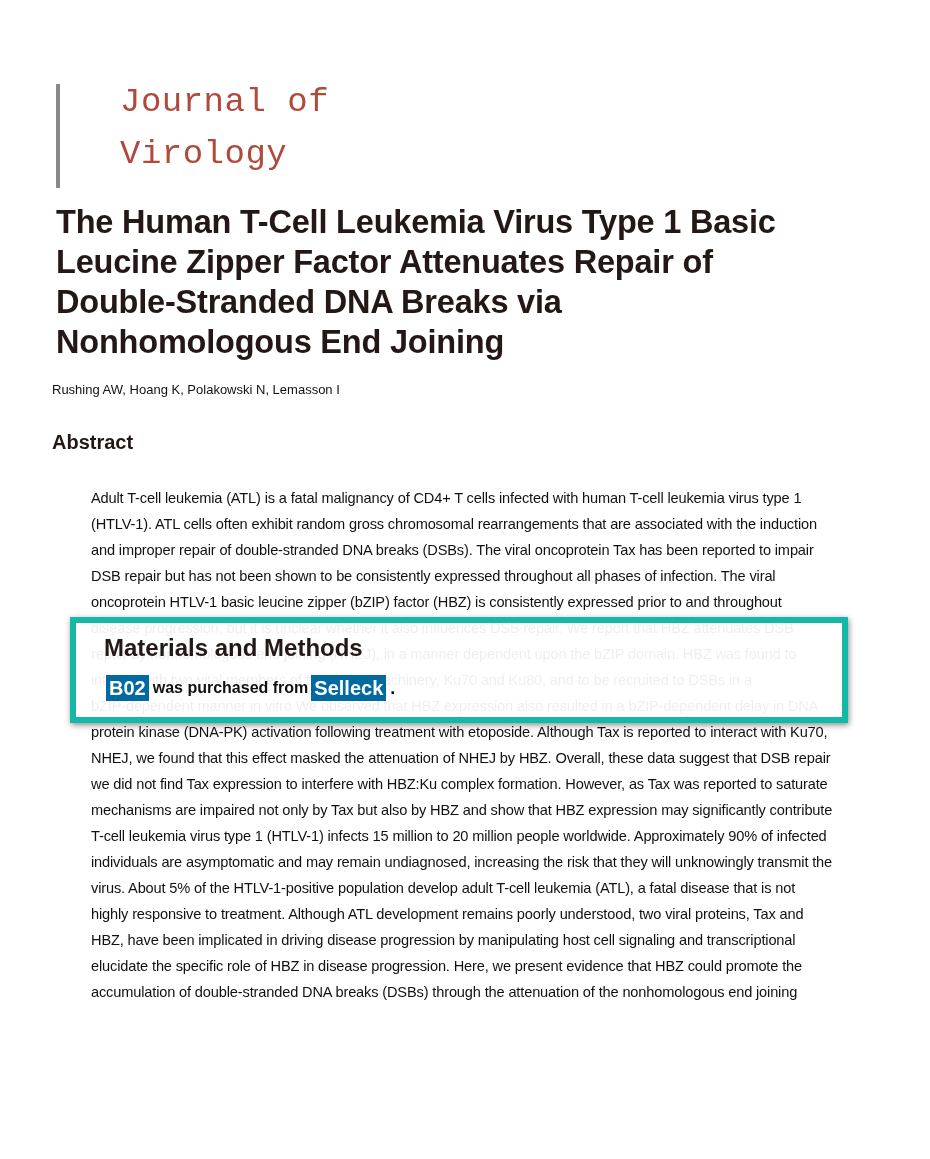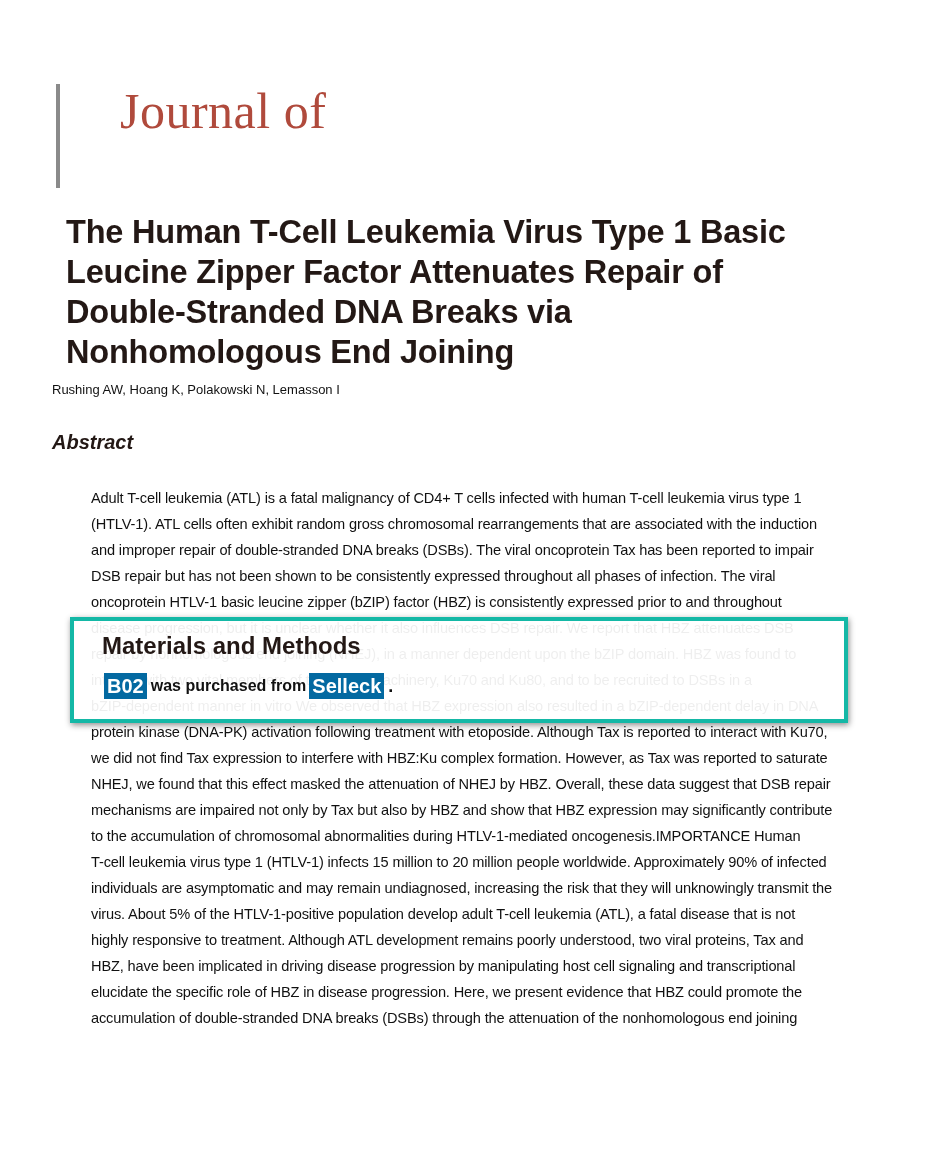--- a/index.html
+++ b/index.html
@@ -27,35 +27,34 @@
       left: 0;
       top: 2px;
       width: 4px;
       height: 104px;
       background: #8a8a8a;
     }
     .logo-text {
       position: absolute;
       left: 64px;
       top: -6px;
-      font-family: Liberation Serif, serif;
+      font-family: Liberation Mono, monospace;
       font-weight: normal;
-      font-size: 50px;
+      font-size: 34px;
       line-height: 52px;
       color: #b04a3c;
       letter-spacing: 0.5px;
-      margin-top: 9px;
     }
     .logo-text span { display: block; }
     .title {
       position: absolute;
       left: 52px;
       top: 198px;
       width: 840px;
-      margin: 14px;
+      margin: 4px;
       font-family: "Liberation Sans", sans-serif;
       font-weight: bold;
       font-size: 32.5px;
       line-height: 40px;
       color: #231815;
       letter-spacing: -0.2px;
     }
     .title span { display: block; white-space: nowrap; }
     .authors {
       position: absolute;
@@ -66,21 +65,20 @@
       color: #111;
     }
     .section-heading {
       position: absolute;
       left: 52px;
       top: 431px;
       margin: 0;
       font-size: 20px;
       font-weight: bold;
       color: #231815;
-      font-style: italic;
     }
     .abstract {
       position: absolute;
       left: 52px;
       top: 485px;
       width: 836px;
       font-family: "Liberation Sans", sans-serif;
       font-size: 14.6px;
       line-height: 26px;
       color: #111;
@@ -92,21 +90,21 @@
       white-space: nowrap;
     }
     .overlay {
       position: absolute;
       left: 70px;
       top: 617px;
       width: 778px;
       height: 106px;
       background: rgba(255,255,255,0.93);
       box-shadow: 1px 2px 6px rgba(0,0,0,0.45);
-      border: 4px solid #14b8a6;
+      border: 6px solid #14b8a6;
       box-sizing: border-box;
     }
     .overlay-title {
       position: absolute;
       left: 28px;
       top: 10px;
       margin: 0;
       font-family: "Liberation Sans", sans-serif;
       font-weight: bold;
       font-size: 24px;
@@ -137,20 +135,21 @@
     .overlay-line .plain { margin: 0 3px 0 4px; }
     .overlay-line .period { margin-left: 4px; font-size: 18px; }
   </style>
 </head>
 <body>
 
 <div class="journal-logo">
   <div class="logo-bar"></div>
   <div class="logo-text">
     <span>Journal of</span>
+    <span>Virology</span>
   </div>
 </div>
 
 <h1 class="title">
   <span>The Human T-Cell Leukemia Virus Type 1 Basic</span>
   <span>Leucine Zipper Factor Attenuates Repair of</span>
   <span>Double-Stranded DNA Breaks via</span>
   <span>Nonhomologous End Joining</span>
 </h1>
 
@@ -162,24 +161,23 @@
   <span class="line">Adult T-cell leukemia (ATL) is a fatal malignancy of CD4+ T cells infected with human T-cell leukemia virus type 1</span>
   <span class="line">(HTLV-1). ATL cells often exhibit random gross chromosomal rearrangements that are associated with the induction</span>
   <span class="line">and improper repair of double-stranded DNA breaks (DSBs). The viral oncoprotein Tax has been reported to impair</span>
   <span class="line">DSB repair but has not been shown to be consistently expressed throughout all phases of infection. The viral</span>
   <span class="line">oncoprotein HTLV-1 basic leucine zipper (bZIP) factor (HBZ) is consistently expressed prior to and throughout</span>
   <span class="line">disease progression, but it is unclear whether it also influences DSB repair. We report that HBZ attenuates DSB</span>
   <span class="line">repair by nonhomologous end joining (NHEJ), in a manner dependent upon the bZIP domain. HBZ was found to</span>
   <span class="line">interact with two vital members of the NHEJ machinery, Ku70 and Ku80, and to be recruited to DSBs in a</span>
   <span class="line">bZIP-dependent manner in vitro We observed that HBZ expression also resulted in a bZIP-dependent delay in DNA</span>
   <span class="line">protein kinase (DNA-PK) activation following treatment with etoposide. Although Tax is reported to interact with Ku70,</span>
+  <span class="line">NHEJ, we found that this effect masked the attenuation of NHEJ by HBZ. Overall, these data suggest that DSB repair</span>
   <span class="line">we did not find Tax expression to interfere with HBZ:Ku complex formation. However, as Tax was reported to saturate</span>
-  <span class="line">NHEJ, we found that this effect masked the attenuation of NHEJ by HBZ. Overall, these data suggest that DSB repair</span>
   <span class="line">mechanisms are impaired not only by Tax but also by HBZ and show that HBZ expression may significantly contribute</span>
-  <span class="line">to the accumulation of chromosomal abnormalities during HTLV-1-mediated oncogenesis.IMPORTANCE Human</span>
   <span class="line">T-cell leukemia virus type 1 (HTLV-1) infects 15 million to 20 million people worldwide. Approximately 90% of infected</span>
   <span class="line">individuals are asymptomatic and may remain undiagnosed, increasing the risk that they will unknowingly transmit the</span>
   <span class="line">virus. About 5% of the HTLV-1-positive population develop adult T-cell leukemia (ATL), a fatal disease that is not</span>
   <span class="line">highly responsive to treatment. Although ATL development remains poorly understood, two viral proteins, Tax and</span>
   <span class="line">HBZ, have been implicated in driving disease progression by manipulating host cell signaling and transcriptional</span>
   <span class="line">elucidate the specific role of HBZ in disease progression. Here, we present evidence that HBZ could promote the</span>
   <span class="line">accumulation of double-stranded DNA breaks (DSBs) through the attenuation of the nonhomologous end joining</span>
 </div>
 
 <div class="overlay">

